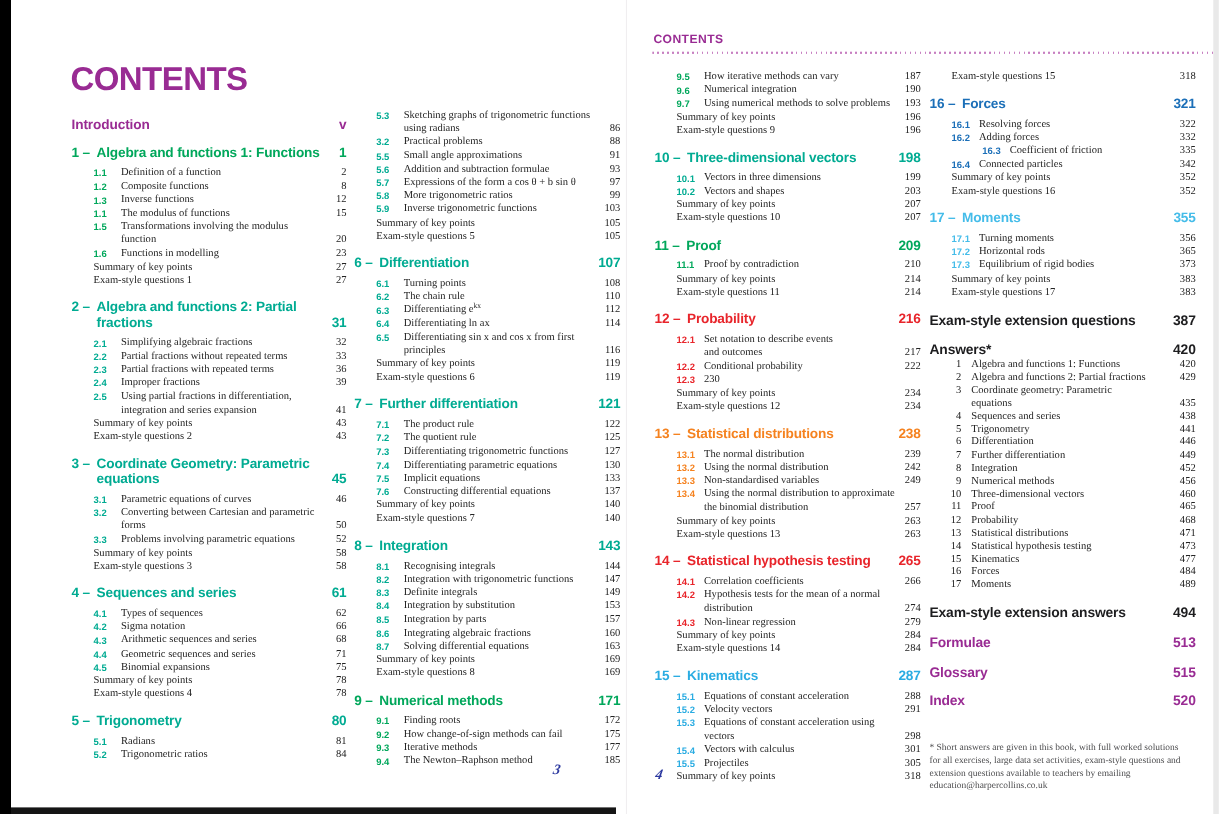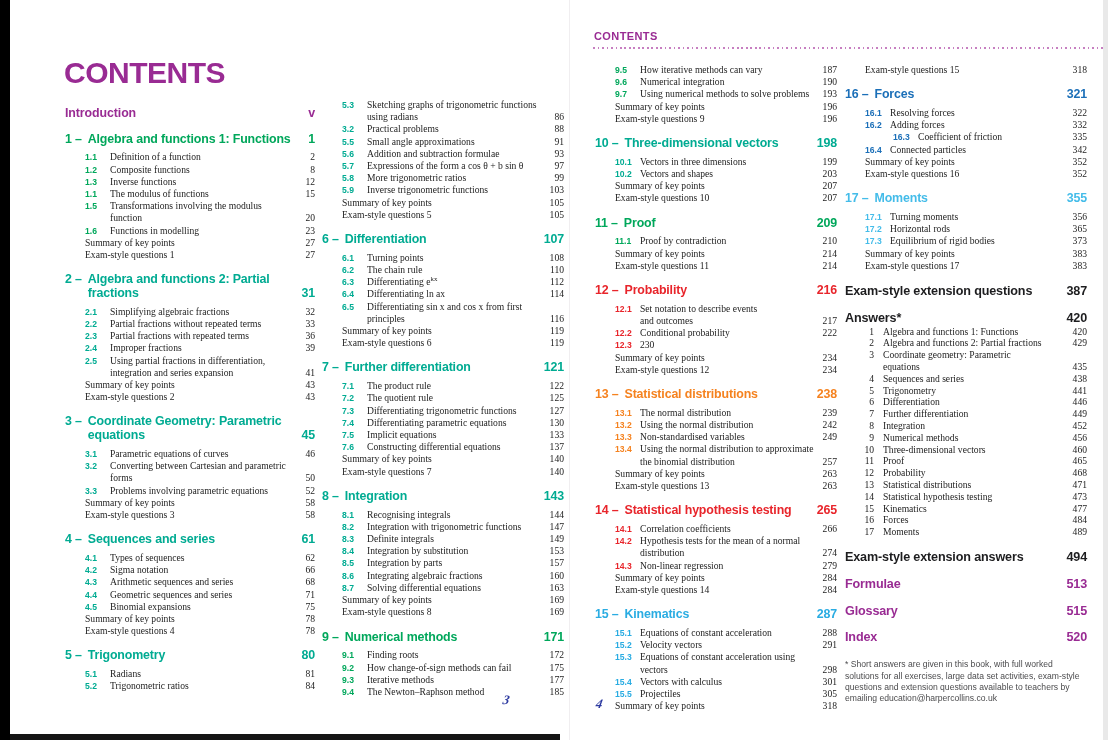--- a/index.html
+++ b/index.html
@@ -52,22 +52,22 @@
     margin-top:13px;letter-spacing:-0.15px;}
   .bm-label{flex:1;padding-right:4px;}
   .bm-page{align-self:flex-end;}
 
   .ans-row{display:flex;font-family:"Liberation Serif",serif;
     font-size:9.6px;line-height:11.8px;color:#232323;margin-left:14px;}
   .ans-num{flex:none;width:15px;text-align:right;margin-right:9px;}
   .ans-title{flex:1;white-space:pre-line;padding-right:4px;}
   .ans-page{align-self:flex-end;}
 
-  .footnote{margin-top:14px;font-size:8.6px;line-height:11.4px;color:#4c4c4e;
-    font-family:Liberation Sans, sans-serif;width:238px;}
+  .footnote{margin-top:29px;font-size:8.6px;line-height:11.4px;color:#4c4c4e;
+    font-family:Liberation Serif, serif;width:238px;}
 
   .pg{position:absolute;font-family:"Liberation Serif",serif;font-style:italic;
     font-weight:bold;font-size:13px;color:#2d3aa0;transform:skewX(-10deg);}
   .pg3{left:503px;top:692px;}
   .pg4{left:596px;top:696px;}
 </style>
 </head>
 <body>
 
 <div class="edge-left"></div>

